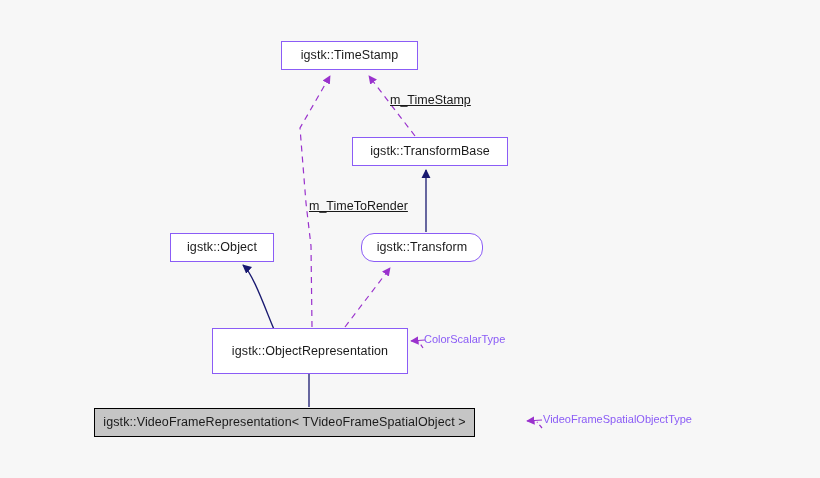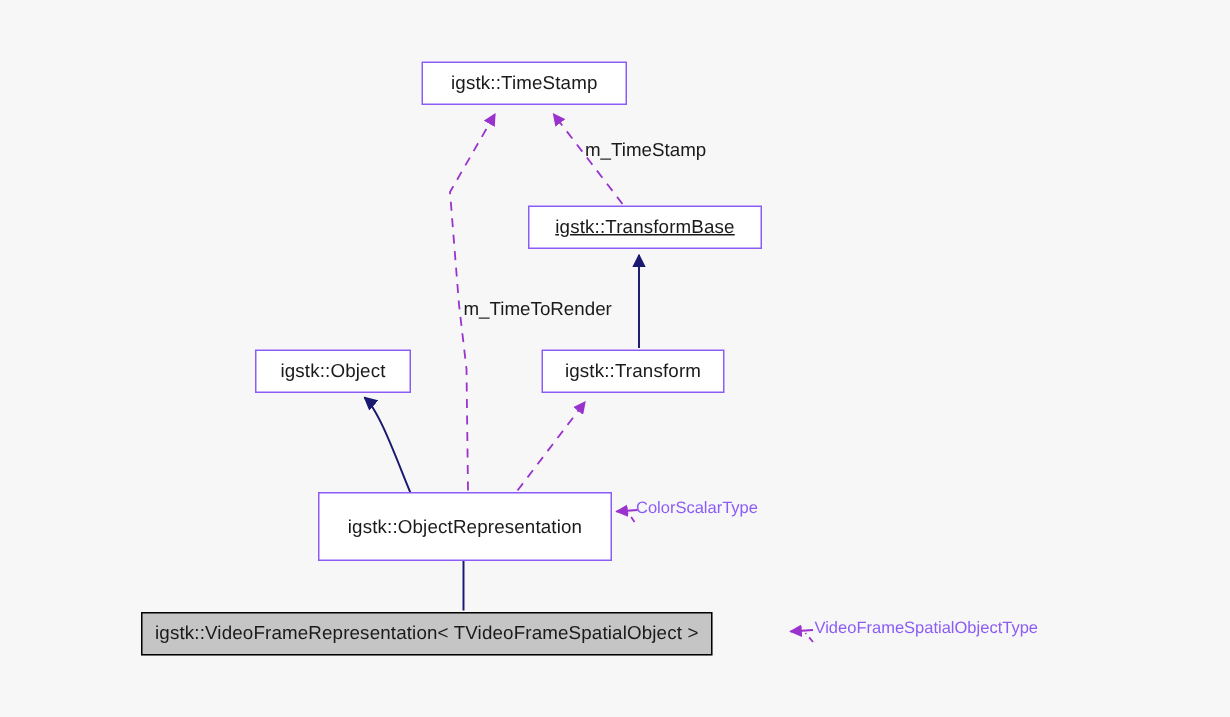--- a/index.html
+++ b/index.html
@@ -44,20 +44,21 @@
     padding: 0 11px;
     line-height: 1;
   }
   .edge-label {
     position: absolute;
     font-size: 12.5px;
     color: #1a1a1a;
     white-space: nowrap;
     z-index: 6;
     line-height: 1;
+    text-decoration: underline;
   }
   .field-label {
     position: absolute;
     font-size: 11px;
     color: #8b5cf6;
     white-space: nowrap;
     z-index: 6;
     line-height: 1;
   }
 </style>
@@ -110,29 +111,29 @@
       <path d="M 542 428 L 537 422" fill="none" stroke="#9a32cd" stroke-width="1.2" stroke-dasharray="4,3"></path>
       <path d="M 542 420 L 527 421" fill="none" stroke="#9a32cd" stroke-width="1.2" marker-end="url(#arrow-purple)"></path>
     </g>
 
   </svg>
 
   <div class="cls-node" id="node-timestamp" style="left:281px; top:41px; width:137px; height:29px;">
     <span class="node-label">igstk::TimeStamp</span>
   </div>
 
-  <div class="cls-node" id="node-transformbase" style="left:352px; top:137px; width:156px; height:29px;text-decoration:underline;">
+  <div class="cls-node" id="node-transformbase" style="left:352px; top:137px; width:156px; height:29px;">
     <span class="node-label">igstk::TransformBase</span>
   </div>
 
   <div class="cls-node" id="node-object" style="left:170px; top:233px; width:104px; height:29px;align-items:center;">
     <span class="node-label">igstk::Object</span>
   </div>
 
-  <div class="cls-node" id="node-transform" style="left:361px; top:233px; width:122px; height:29px;">
+  <div class="cls-node" id="node-transform" style="left:361px; top:233px; width:122px; height:29px;border-radius:13px;">
     <span class="node-label">igstk::Transform</span>
   </div>
 
   <div class="cls-node" id="node-objectrepresentation" style="left:212px; top:328px; width:196px; height:46px;">
     <span class="node-label">igstk::ObjectRepresentation</span>
   </div>
 
   <div class="cls-node highlight" id="node-videoframerepresentation" style="left:94px; top:408px; width:381px; height:29px;">
     <span class="node-label">igstk::VideoFrameRepresentation&lt; TVideoFrameSpatialObject &gt;</span>
   </div>

